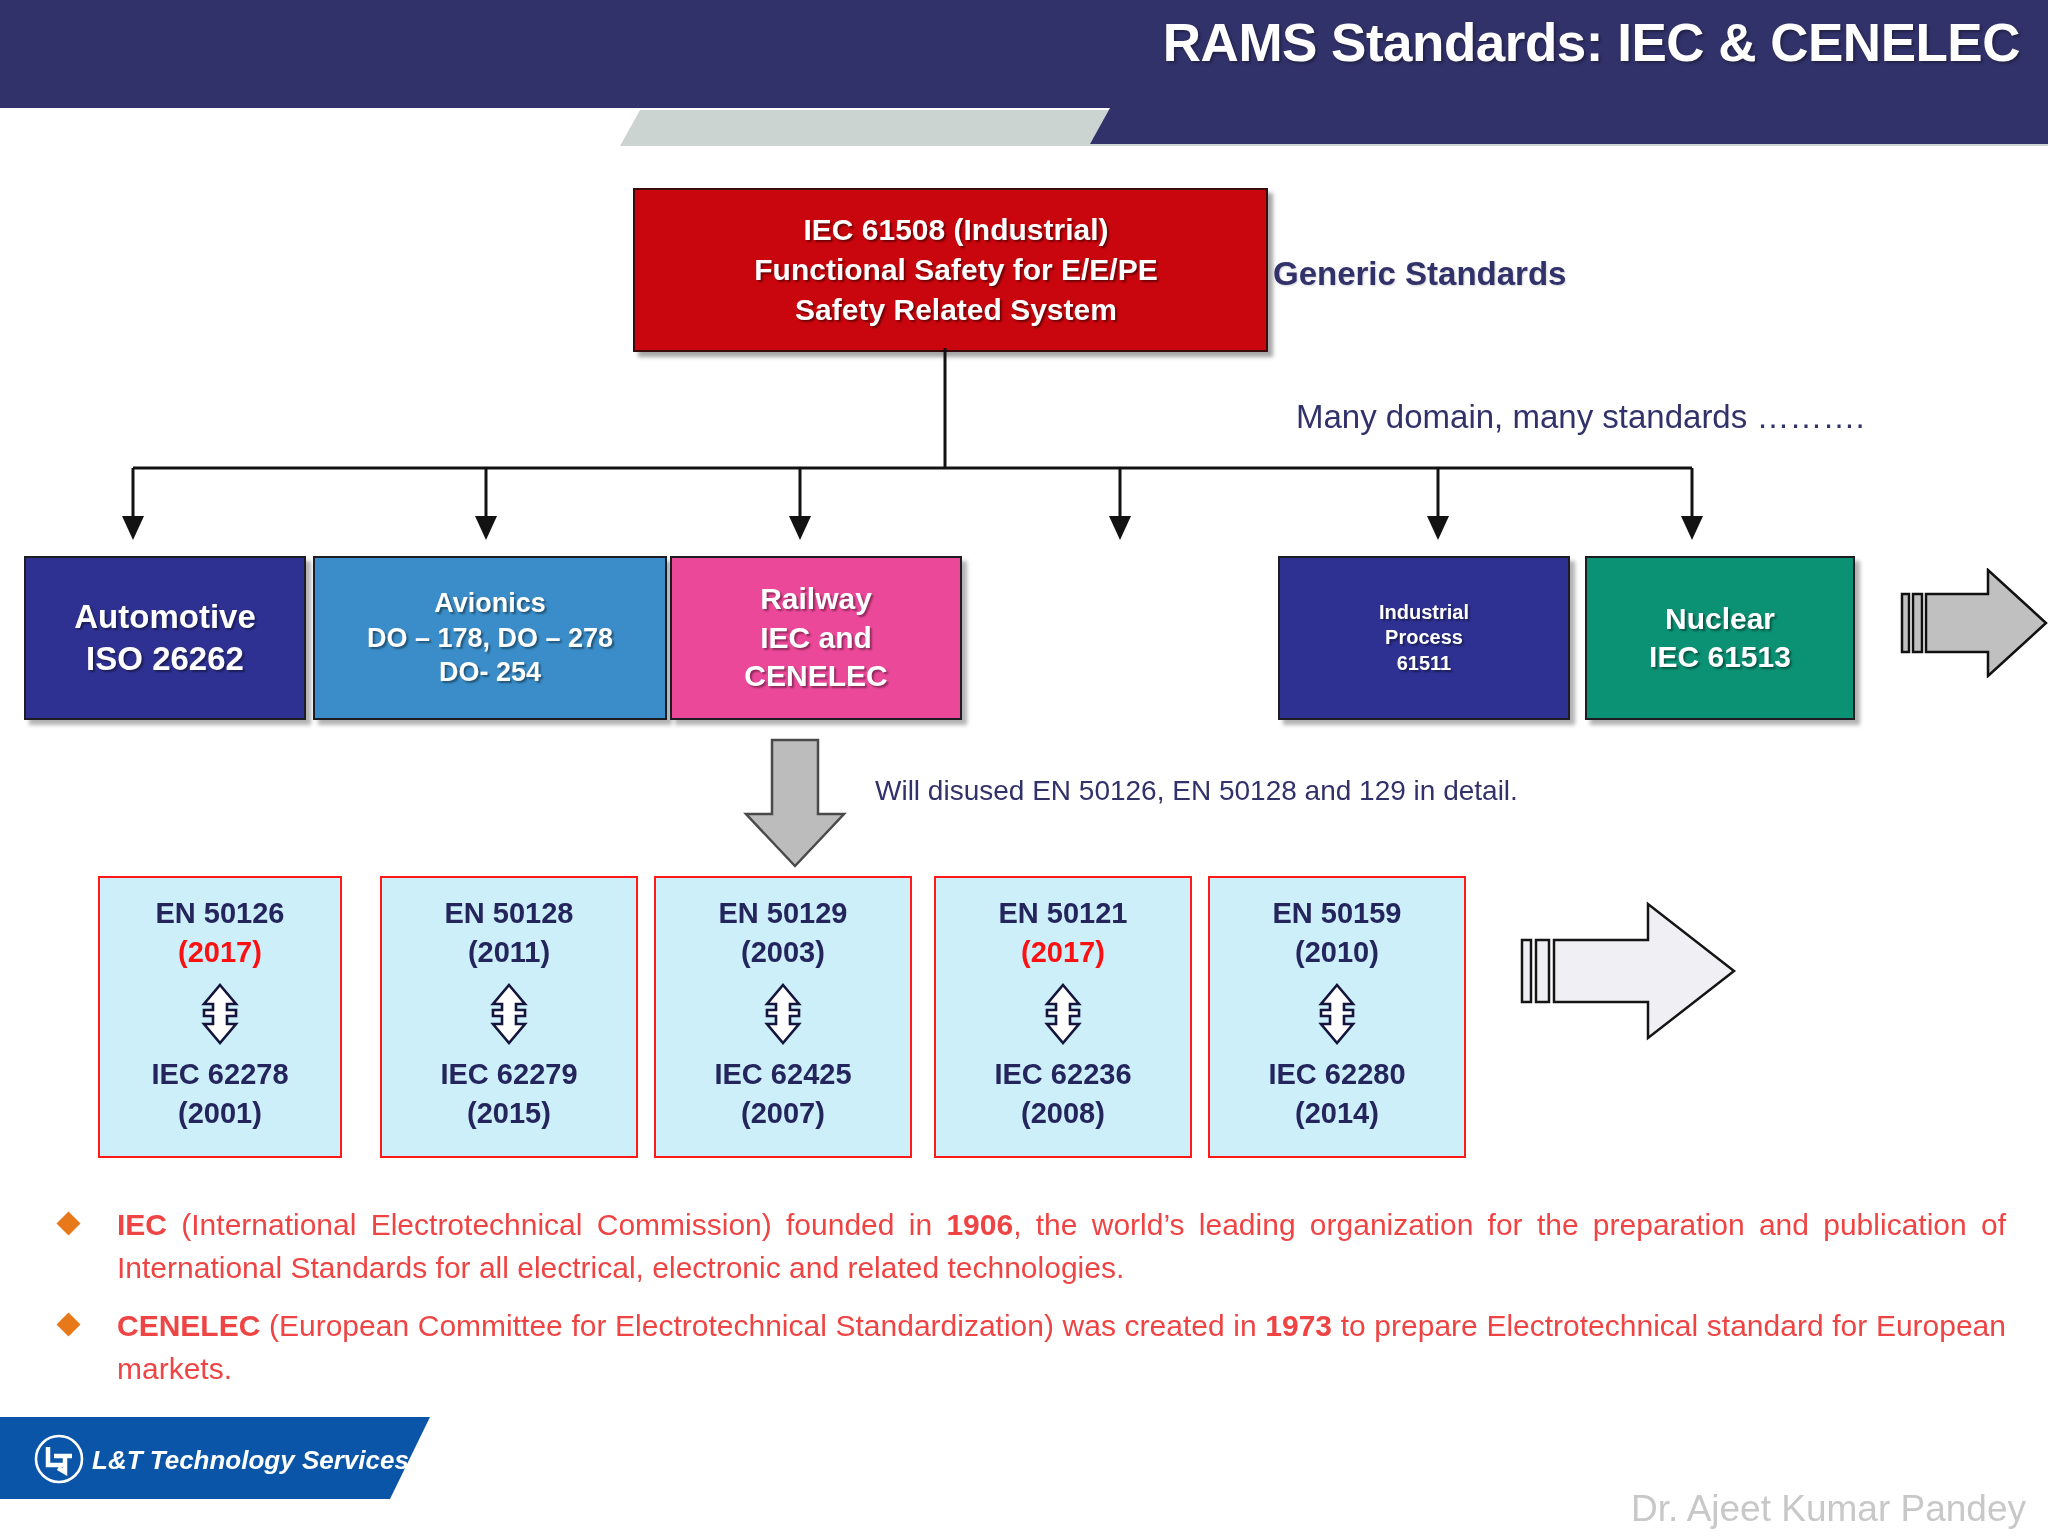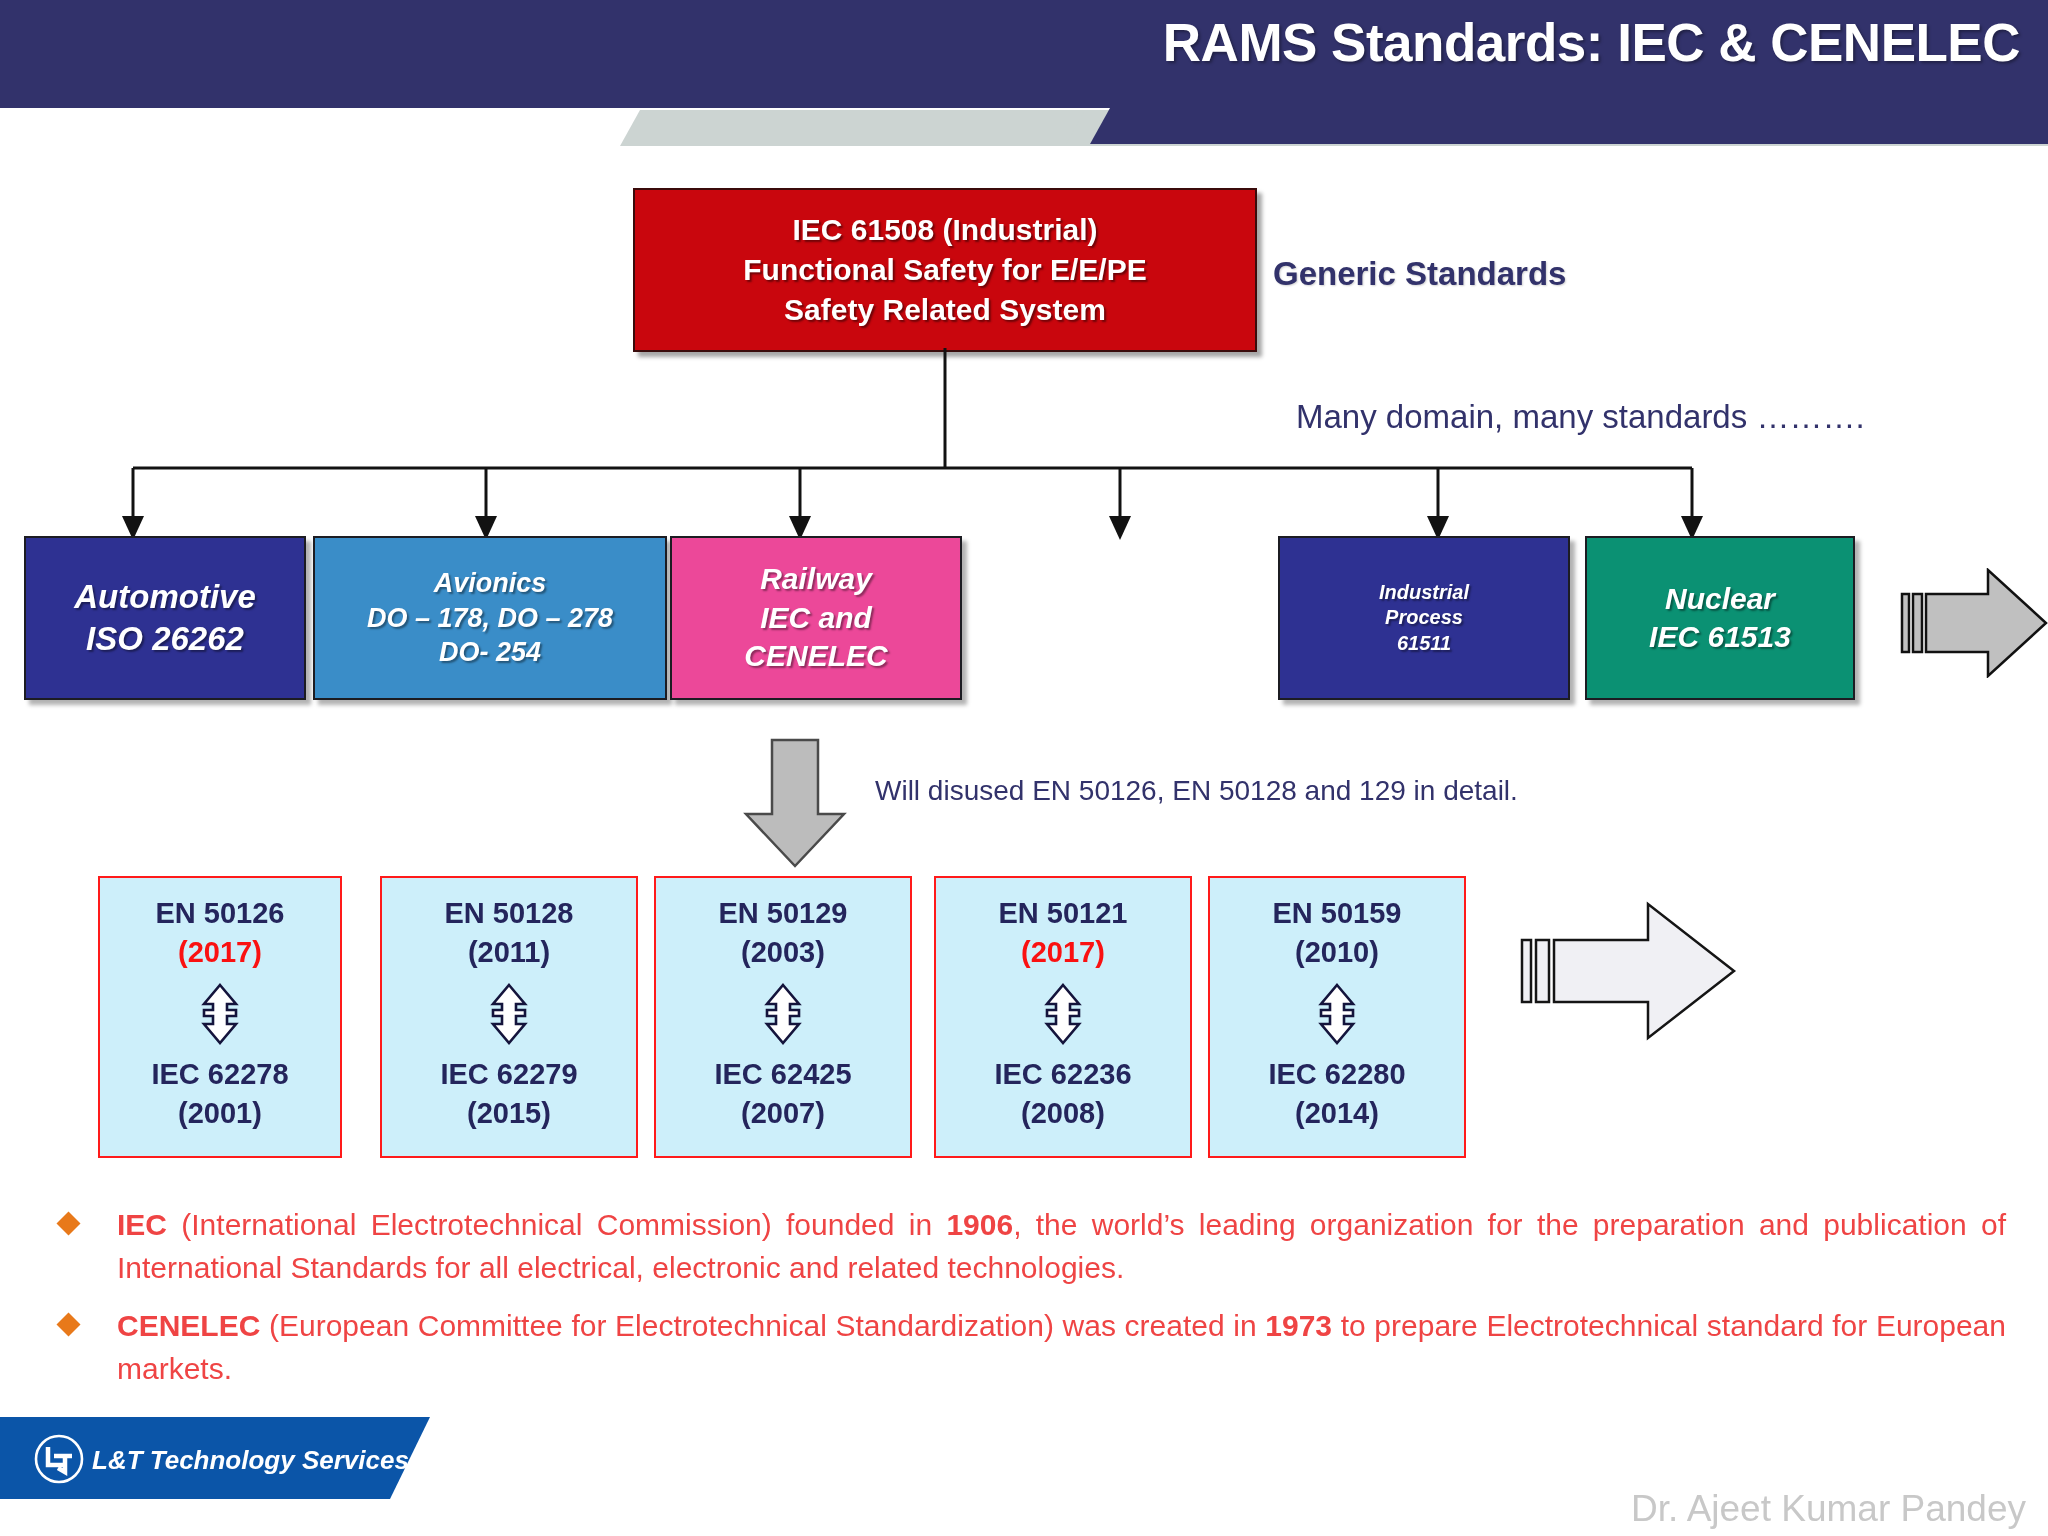--- a/index.html
+++ b/index.html
@@ -43,37 +43,38 @@
 
   
   .redbox{
     position:absolute;left:633px;top:188px;width:620px;height:160px;
     background:#c9060d;
     border:2px solid #3a0b0b;
     box-shadow:5px 5px 4px rgba(0,0,0,.35);
     color:#fff;font-weight:bold;font-size:30px;line-height:1.33;
     display:flex;align-items:center;justify-content:center;text-align:center;
     text-shadow:2px 2px 2px rgba(0,0,0,.45);
+    padding-left:11px;
   }
   .generic-std{
     position:absolute;left:1273px;top:255px;
     color:#32326b;font-weight:bold;font-size:33px;
     text-shadow:1px 1px 2px rgba(0,0,0,.18);
   }
   .many-domain{
     position:absolute;left:1296px;top:398px;
     color:#32326b;font-size:33px;
     white-space:nowrap;
   }
 
   
   .tree{position:absolute;left:0;top:340px;width:2048px;height:200px;}
 
   
-  .domain-row{position:absolute;left:0;top:536px;width:2048px;height:170px;font-style:italic;}
+  .domain-row{position:absolute;left:0;top:556px;width:2048px;height:170px;}
   .dbox{
     position:absolute;top:0;height:160px;
     border:2px solid #1c1c22;
     box-shadow:5px 5px 4px rgba(0,0,0,.30);
     color:#ffffff;font-weight:bold;text-align:center;
     display:flex;flex-direction:column;align-items:center;justify-content:center;
     text-shadow:2px 2px 2px rgba(0,0,0,.40);
     line-height:1.28;
   }
   .dbox .l{display:block;}

